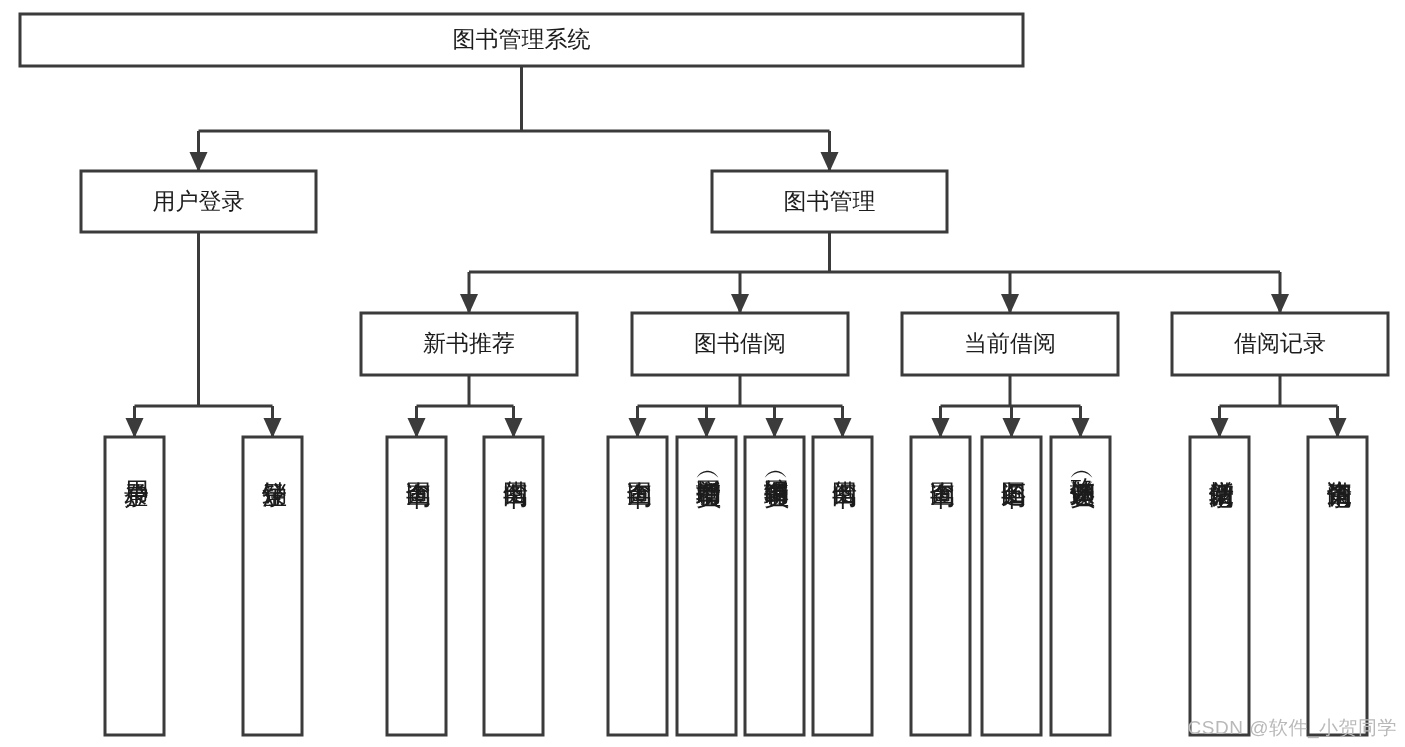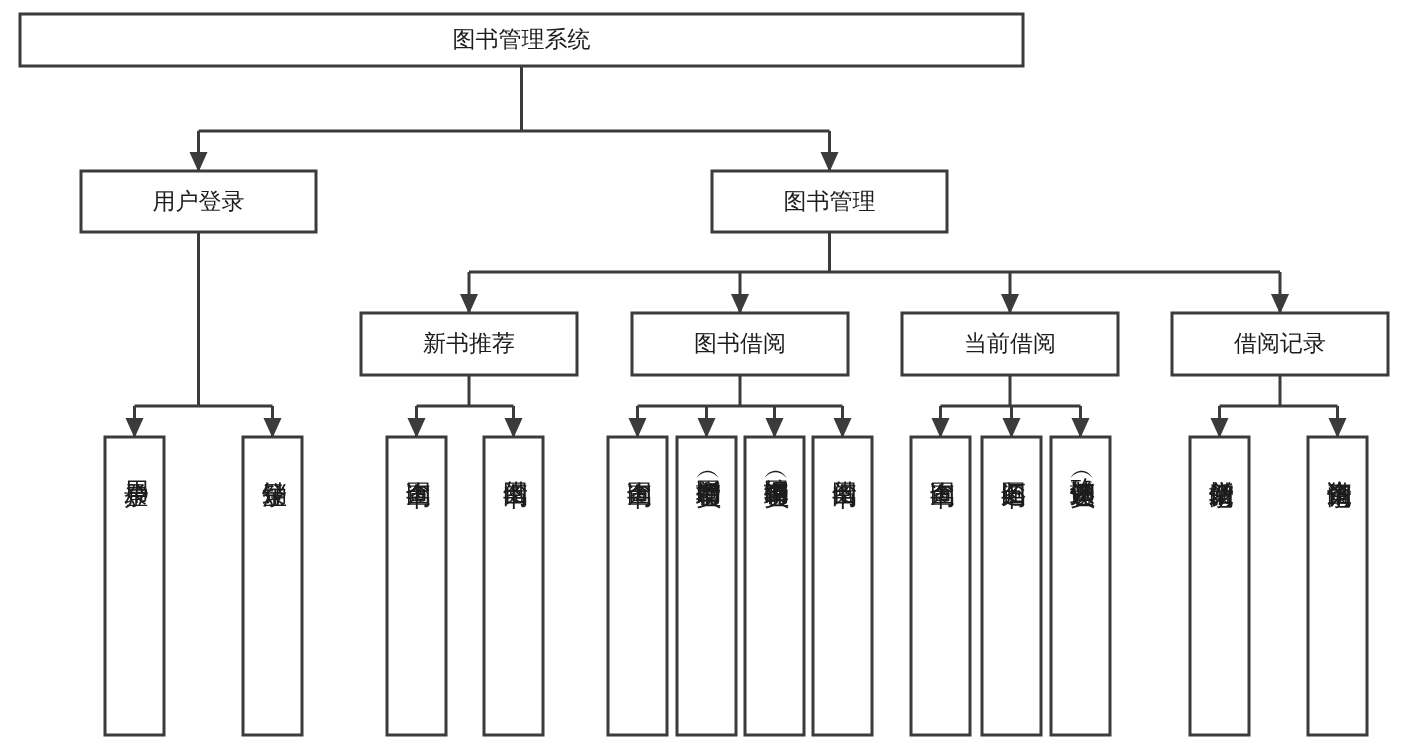--- a/index.html
+++ b/index.html
@@ -202,13 +202,14 @@
         <g>
           <rect x="1190" y="437" width="59" height="298" class="node-box"></rect>
           <text x="1219.5" y="463" class="node-label label-v" dominant-baseline="hanging" text-anchor="middle">新增借阅记录</text>
         </g>
         <g>
           <rect x="1308" y="437" width="59" height="298" class="node-box"></rect>
           <text x="1337.5" y="463" class="node-label label-v" dominant-baseline="hanging" text-anchor="middle">查询借阅记录</text>
         </g>
       </g>
   </svg>
+  <div class="watermark">CSDN @软件_小贺同学</div>
 </div>
 
 </body></html>

